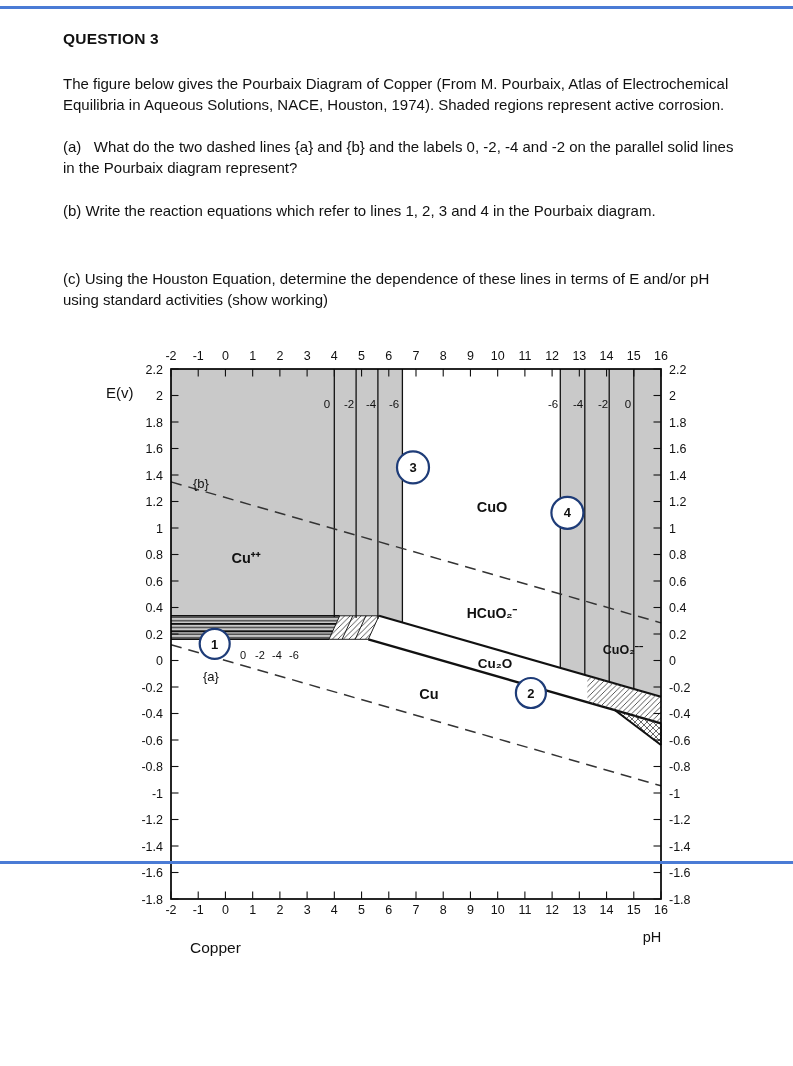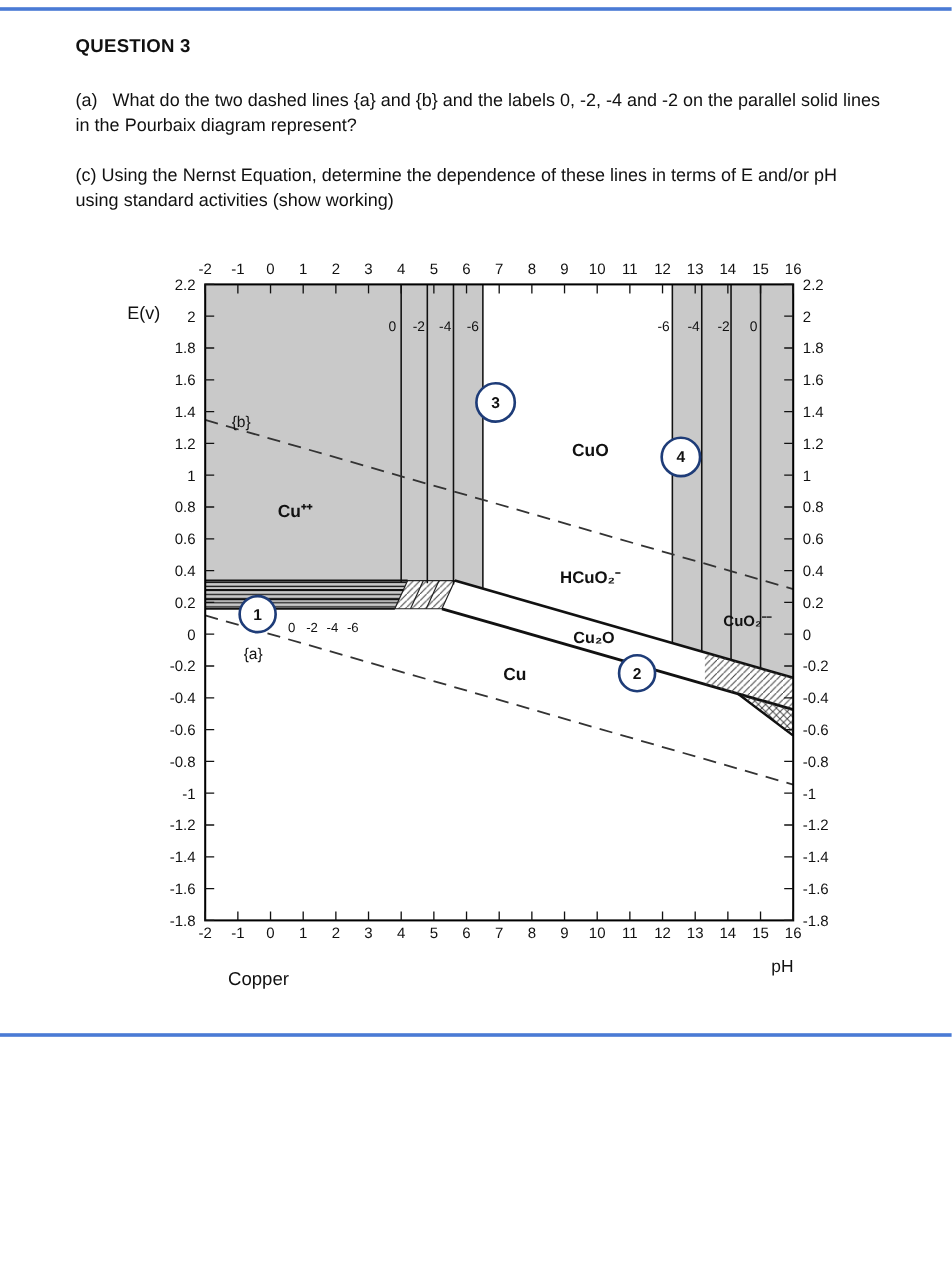--- a/index.html
+++ b/index.html
@@ -23,22 +23,24 @@
   .region-label { font-weight:bold; }
 </style>
 </head>
 <body>
 
 <div class="page">
   <div class="rule top"></div>
 
   <div class="content">
     <div class="qheading">QUESTION 3</div>
+    <p class="qtext mb-std">The figure below gives the Pourbaix Diagram of Copper (From M. Pourbaix, Atlas of Electrochemical Equilibria in Aqueous Solutions, NACE, Houston, 1974). Shaded regions represent active corrosion.</p>
     <p class="qtext mb-std">(a)   What do the two dashed lines {a} and {b} and the labels 0, -2, -4 and -2 on the parallel solid lines in the Pourbaix diagram represent?</p>
-    <p class="qtext mb-std">(c) Using the Nernst Equation, determine the dependence of these lines in terms of E and/or pH using standard activities (show working)</p>
+    <p class="qtext mb-xl">(b) Write the reaction equations which refer to lines 1, 2, 3 and 4 in the Pourbaix diagram.</p>
+    <p class="qtext mb-std">(c) Using the Houston Equation, determine the dependence of these lines in terms of E and/or pH using standard activities (show working)</p>
   </div>
 
   <div class="figure">
     <svg id="pourbaix-svg" viewBox="0 0 640 622" width="640" height="622">
       <defs>
         <pattern id="hatchH" width="6" height="3.4" patternUnits="userSpaceOnUse">
           <line x1="0" y1="0.9" x2="6" y2="0.9" stroke="#1a1a1a" stroke-width="1.1"></line>
         </pattern>
         <pattern id="hatchD" width="5.5" height="5.5" patternUnits="userSpaceOnUse">
           <path d="M0,5.5 L5.5,0" stroke="#444" stroke-width="0.9" fill="none"></path>

